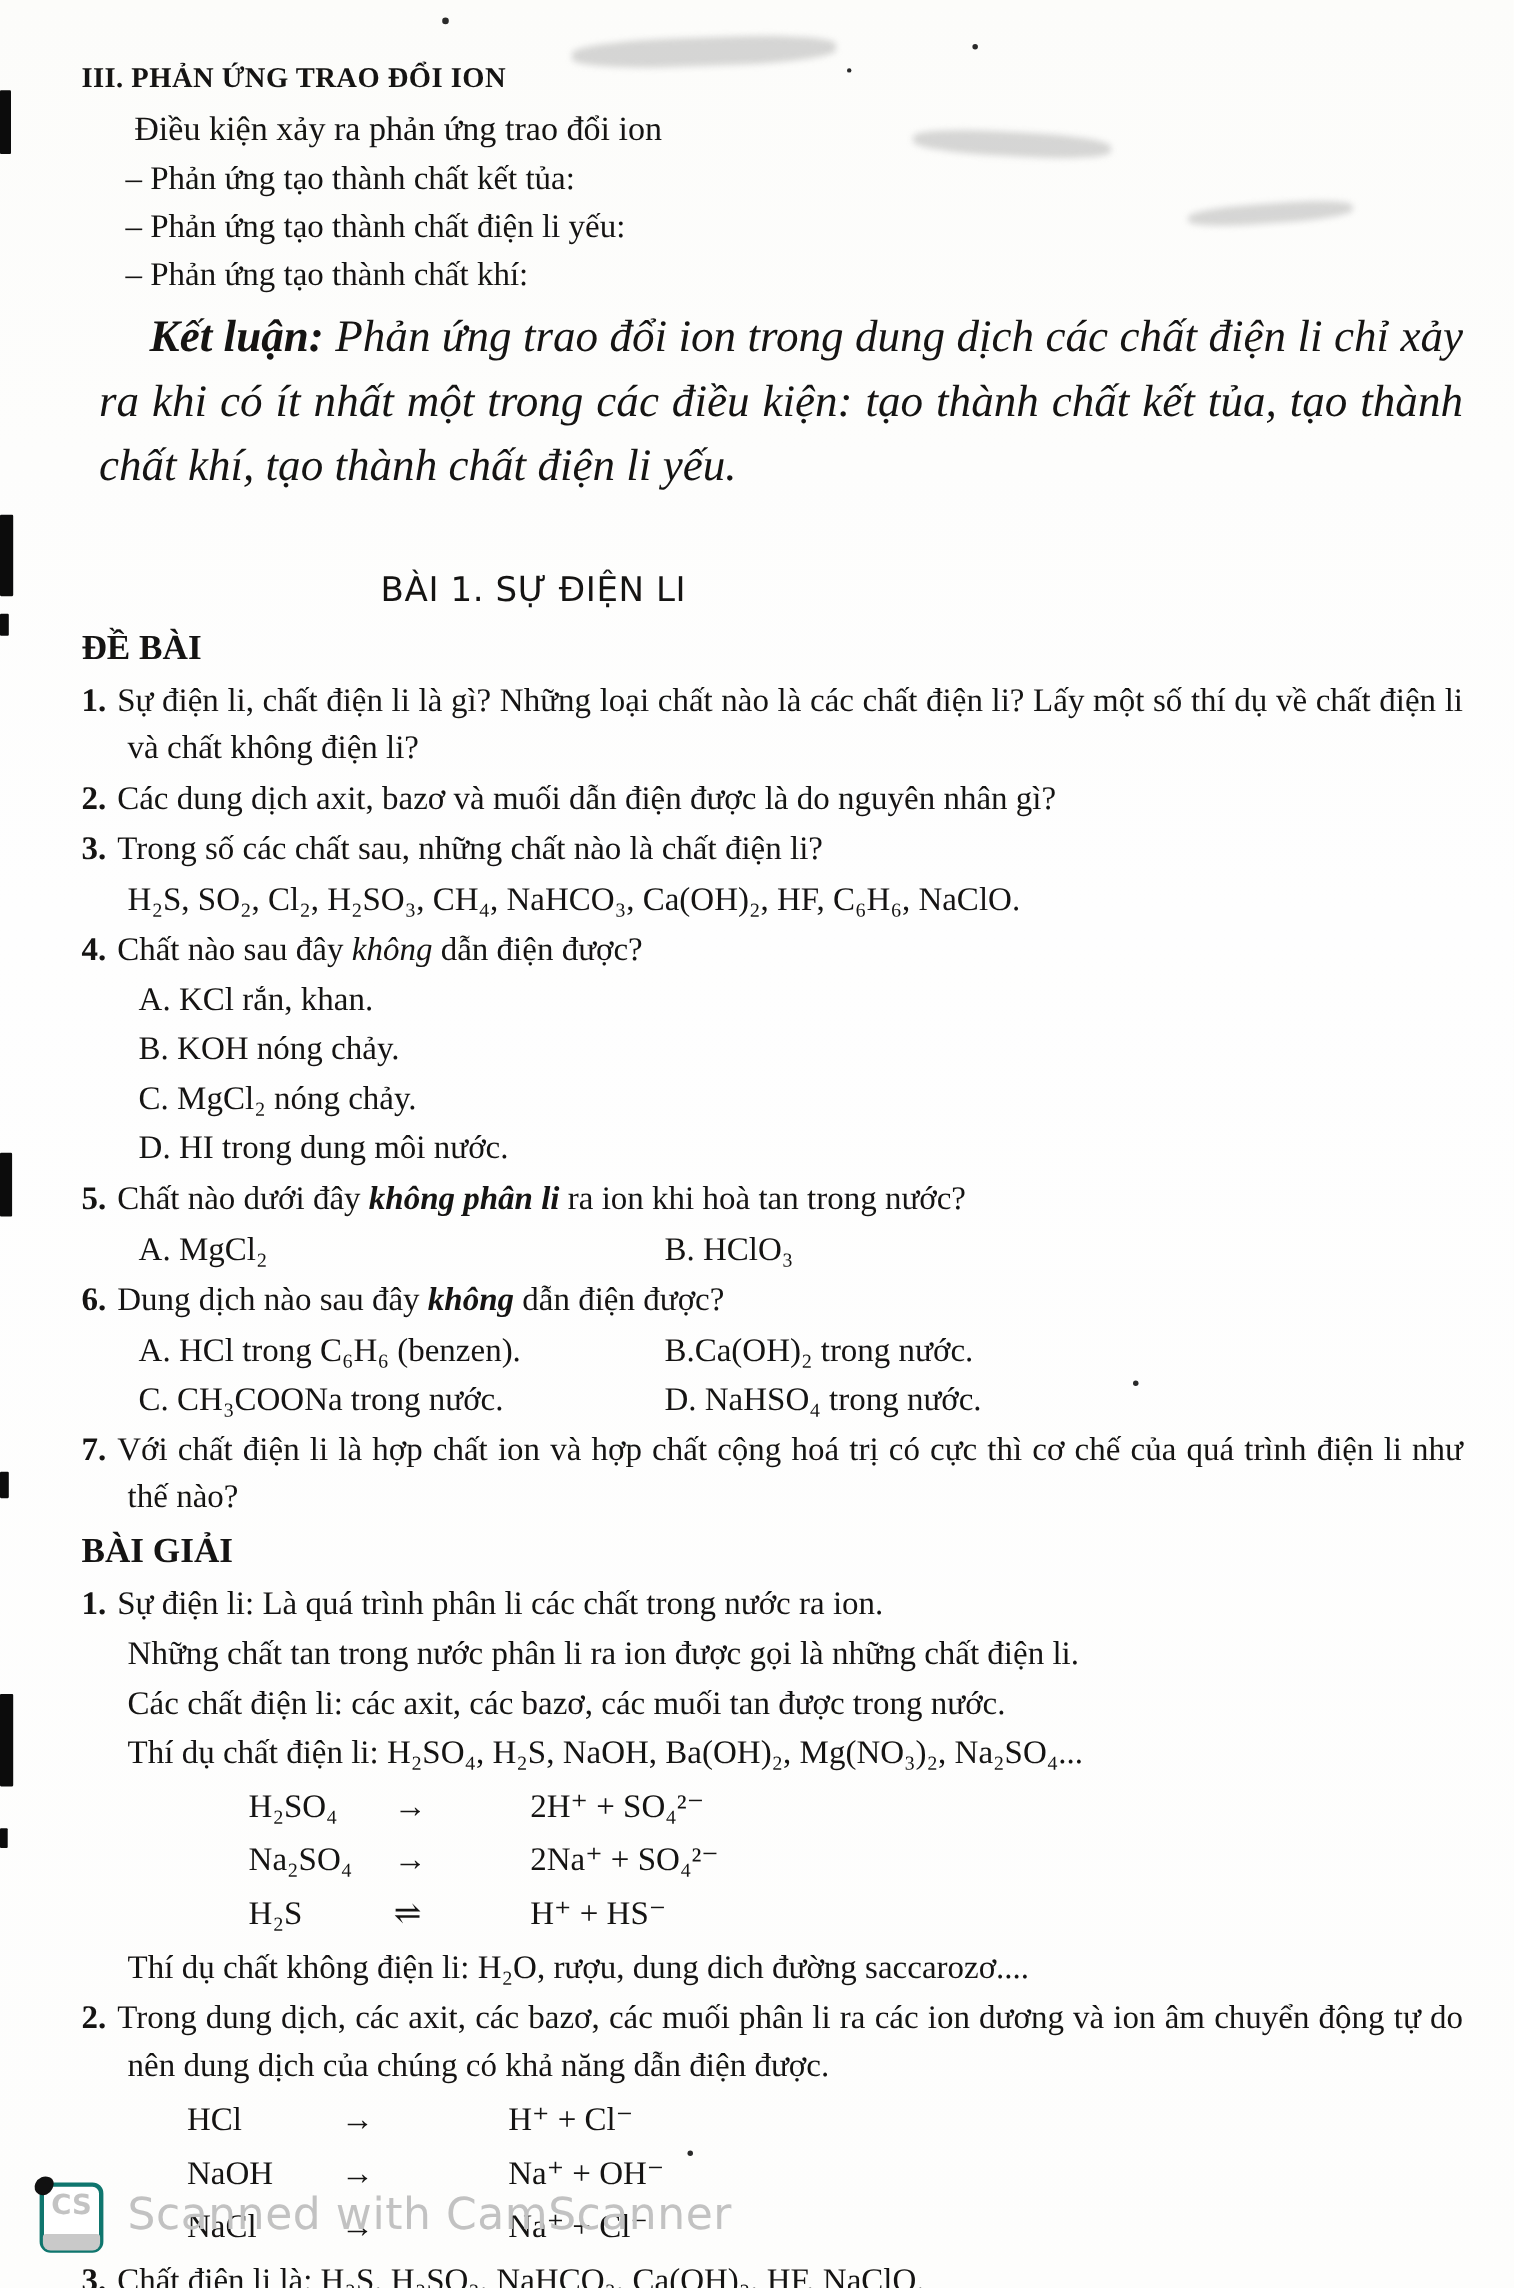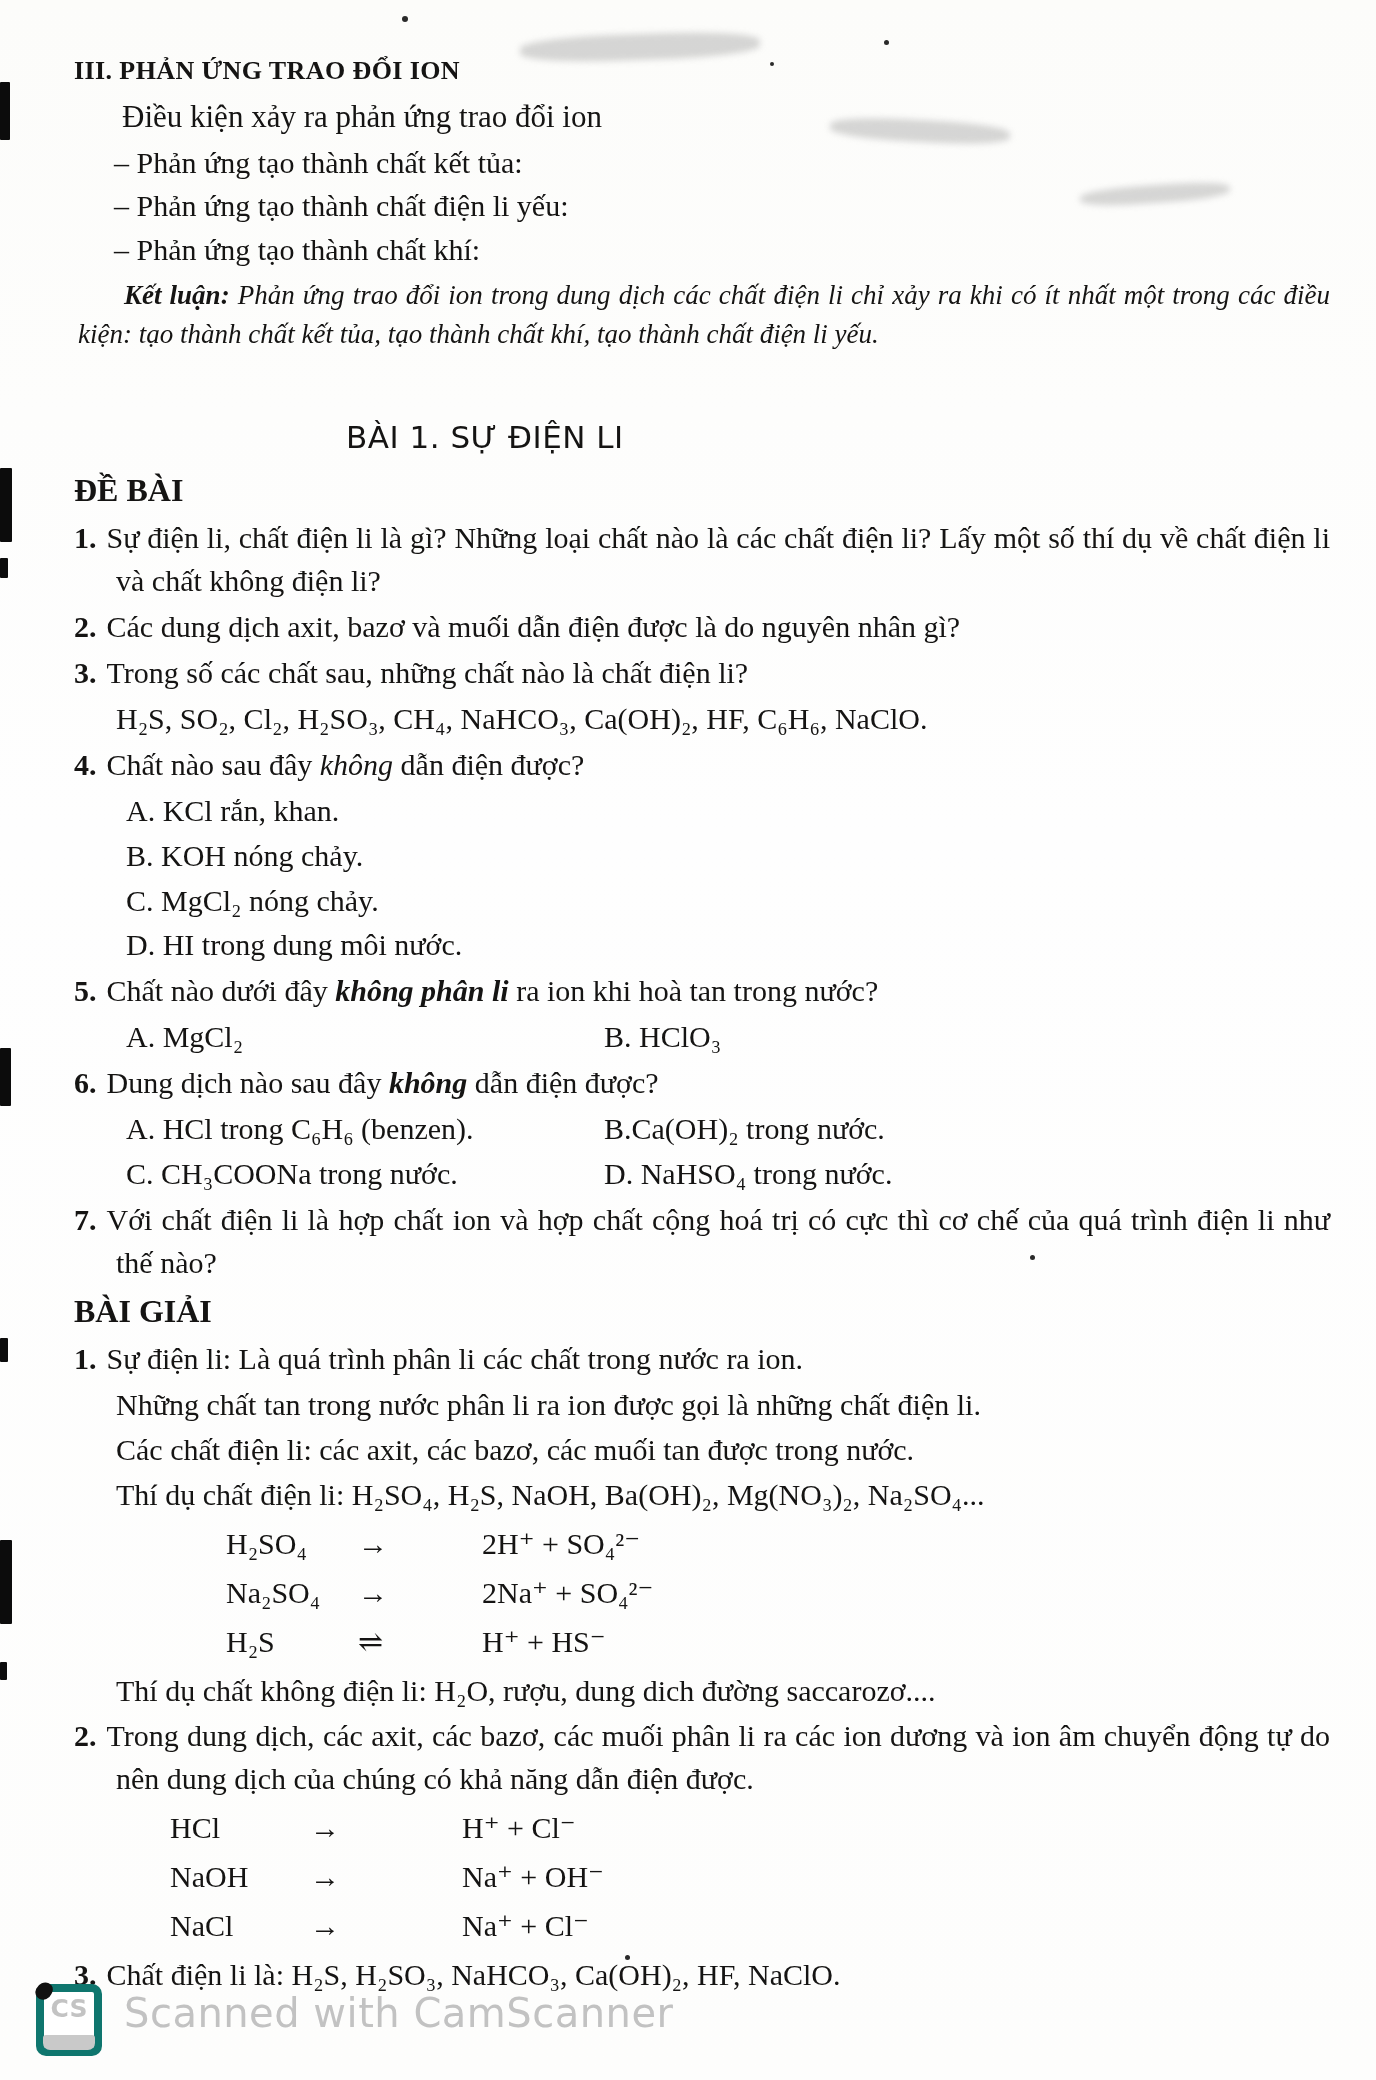--- a/index.html
+++ b/index.html
@@ -16,22 +16,22 @@
   .edge-mark { position:absolute; left:0; background:#0c0c0c; border-radius:1px; }
   .speck { position:absolute; background:#2a2a2a; border-radius:50%; }
   .ghost { position:absolute; background:rgba(150,150,150,.38); filter:blur(3px); border-radius:40%; }
 
   .content { position:absolute; left:74px; right:46px; top:52px;
     font-size:30px; line-height:1.43; }
 
   .h-iii { font-size:26px; font-weight:bold; margin:0 0 6px 0; letter-spacing:.4px; }
   .sub-b { font-weight:normal; font-size:31px; margin:0 0 2px 48px; }
   .cond  { margin:1px 0 1px 40px; }
-  .conclusion { font-style:italic; font-size:27px; text-align:justify;
-    text-indent:46px; margin:4px 0 0 4px; }
+  .conclusion { font-style:italic; font-size:41px; text-align:justify;
+    text-indent:46px; margin:4px 0 0 16px; }
   .conclusion b { font-weight:bold; }
 
   .lesson-title { font-family:"DejaVu Sans","Liberation Sans",sans-serif;
     font-weight:normal; font-size:31px; letter-spacing:.5px;
     margin:62px 0 8px 0; padding-left:272px; }
   .sec-h { font-weight:bold; font-size:32px; margin:4px 0 4px 0; }
 
   .q { text-align:justify; padding-left:42px; text-indent:-42px; margin:3px 0; }
   .q .num { font-weight:bold; margin-right:10px; }
   .em-i  { font-style:italic; }
@@ -46,21 +46,21 @@
   .eq { display:flex; margin-top:6px; margin-bottom:6px; }
   .eq1 { margin-left:152px; }
   .eq1 .re { width:132px; flex:0 0 auto; }
   .eq1 .ar { width:124px; flex:0 0 auto; }
   .eq2 { margin-left:96px; }
   .eq2 .re { width:140px; flex:0 0 auto; }
   .eq2 .ar { width:152px; flex:0 0 auto; }
 
   
   .footer { position:absolute; left:36px; top:1984px; display:flex; align-items:flex-start; }
-  .cs-logo { position:relative; width:50px; height:56px; border:8px solid #0f766e;
+  .cs-logo { position:relative; width:50px; height:56px; border:4px solid #0f766e;
     border-radius:10px; background:#fff; flex:0 0 auto; }
   .cs-logo .cs-txt { display:block; text-align:center; margin-top:2px;
     font-family:"DejaVu Sans","Liberation Sans",sans-serif;
     font-weight:bold; font-size:25px; color:#c3c3c3; letter-spacing:0; }
   .cs-logo .cs-bar { position:absolute; left:-1px; right:-1px; bottom:-2px; height:15px;
     background:#c9c9c9; border-radius:3px 3px 7px 7px; }
   .scribble { position:absolute; left:-8px; top:-10px; width:16px; height:18px;
     background:#111; border-radius:60% 40% 55% 45%; transform:rotate(25deg); }
   .scan-text { font-family:"DejaVu Sans","Liberation Sans",sans-serif;
     font-size:40px; color:#c2c2c2; margin:6px 0 0 22px; letter-spacing:.5px; }

